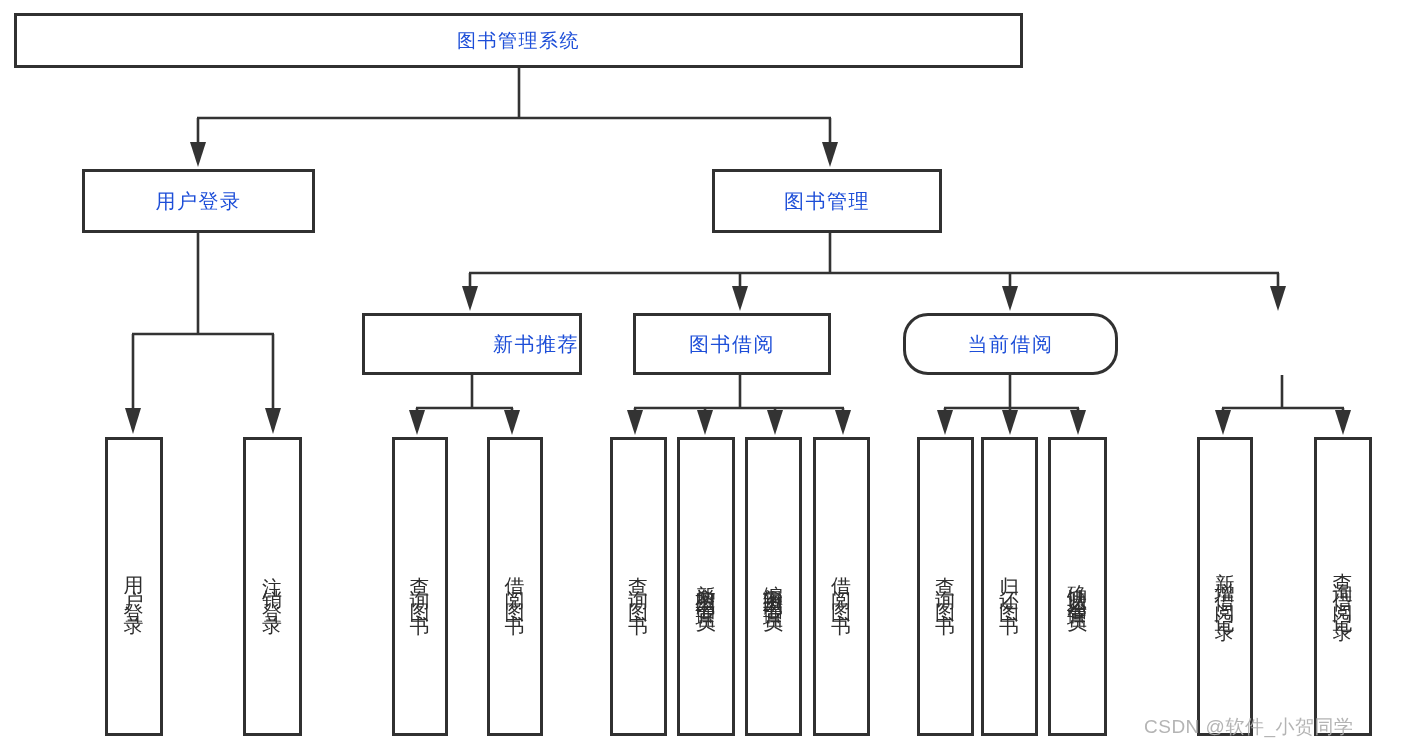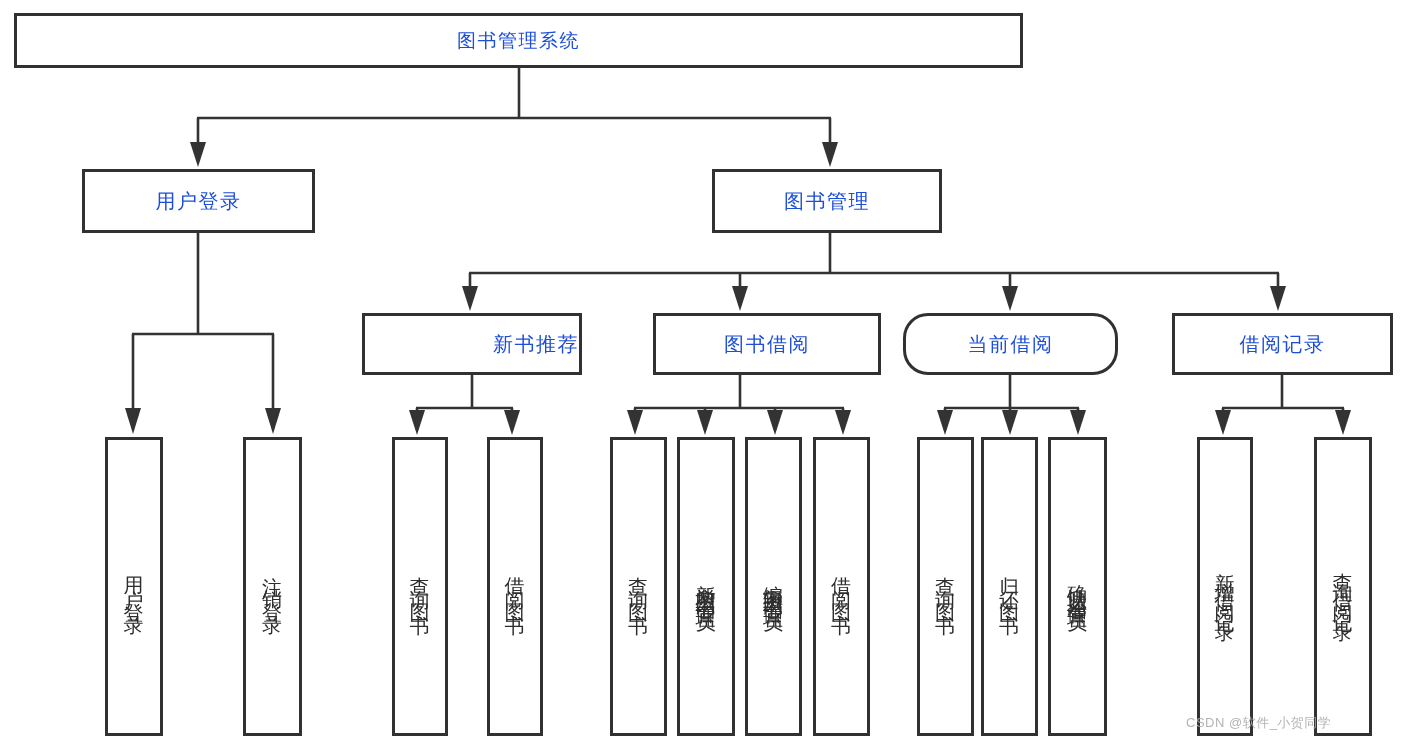--- a/index.html
+++ b/index.html
@@ -26,21 +26,21 @@
     font-size:20px;
     letter-spacing:1.5px;
     white-space:nowrap;
   }
   
   #box-root       {left:14px;  top:13px;  width:1009px; height:55px;}
   #box-root .box-label{font-size:19px;}
   #box-user-login {left:82px;  top:169px; width:233px;  height:64px;}
   #box-book-mgmt  {left:712px; top:169px; width:230px;  height:64px;}
   #c-new-books    {left:362px; top:313px; width:220px;  height:62px;justify-content:flex-end;}
-  #c-book-borrow  {left:653px; top:313px; width:228px;  height:62px;}
+  #c-book-borrow  {left:633px; top:313px; width:198px;  height:62px;}
   #c-current     {left:903px; top:313px; width:215px;  height:62px;border-radius:25px;}
   #c-records      {left:1172px;top:313px; width:221px;  height:62px;}
   
   .leaf{top:437px;height:299px;}
   #l0 {left:105px; width:58px;}
   #l1 {left:243px; width:59px;}
   #l2 {left:392px; width:56px;}
   #l3 {left:487px; width:56px;}
   #l4 {left:610px; width:57px;}
   #l5 {left:677px; width:58px;}
@@ -57,23 +57,23 @@
     color:#2d2d2d;
     font-size:20px;
     line-height:1;
     white-space:nowrap;
   }
   .v4{letter-spacing:13px;}
   .v6{letter-spacing:10px;}
   .v8{letter-spacing:4px;}
   .watermark{
     position:absolute;
-    left:1186px;top:714px;
+    left:1144px;top:714px;
     z-index:3;
-    font-size:13px;
+    font-size:19px;
     color:rgba(172,172,172,0.9);
     letter-spacing:0.5px;
     white-space:nowrap;
   }
 </style>
 </head>
 <body>
 
 <div class="stage">
 
@@ -133,23 +133,20 @@
 
   <div class="box" id="c-new-books">
     <span class="box-label">新书推荐</span>
   </div>
   <div class="box" id="c-book-borrow">
     <span class="box-label">图书借阅</span>
   </div>
   <div class="box" id="c-current">
     <span class="box-label">当前借阅</span>
   </div>
-  <div class="box" id="c-records">
-    <span class="box-label">借阅记录</span>
-  </div>
 
   <div class="box leaf" id="l0">
     <span class="vtext v4">用户登录</span>
   </div>
   <div class="box leaf" id="l1">
     <span class="vtext v4">注销登录</span>
   </div>
   <div class="box leaf" id="l2">
     <span class="vtext v4">查询图书</span>
   </div>

